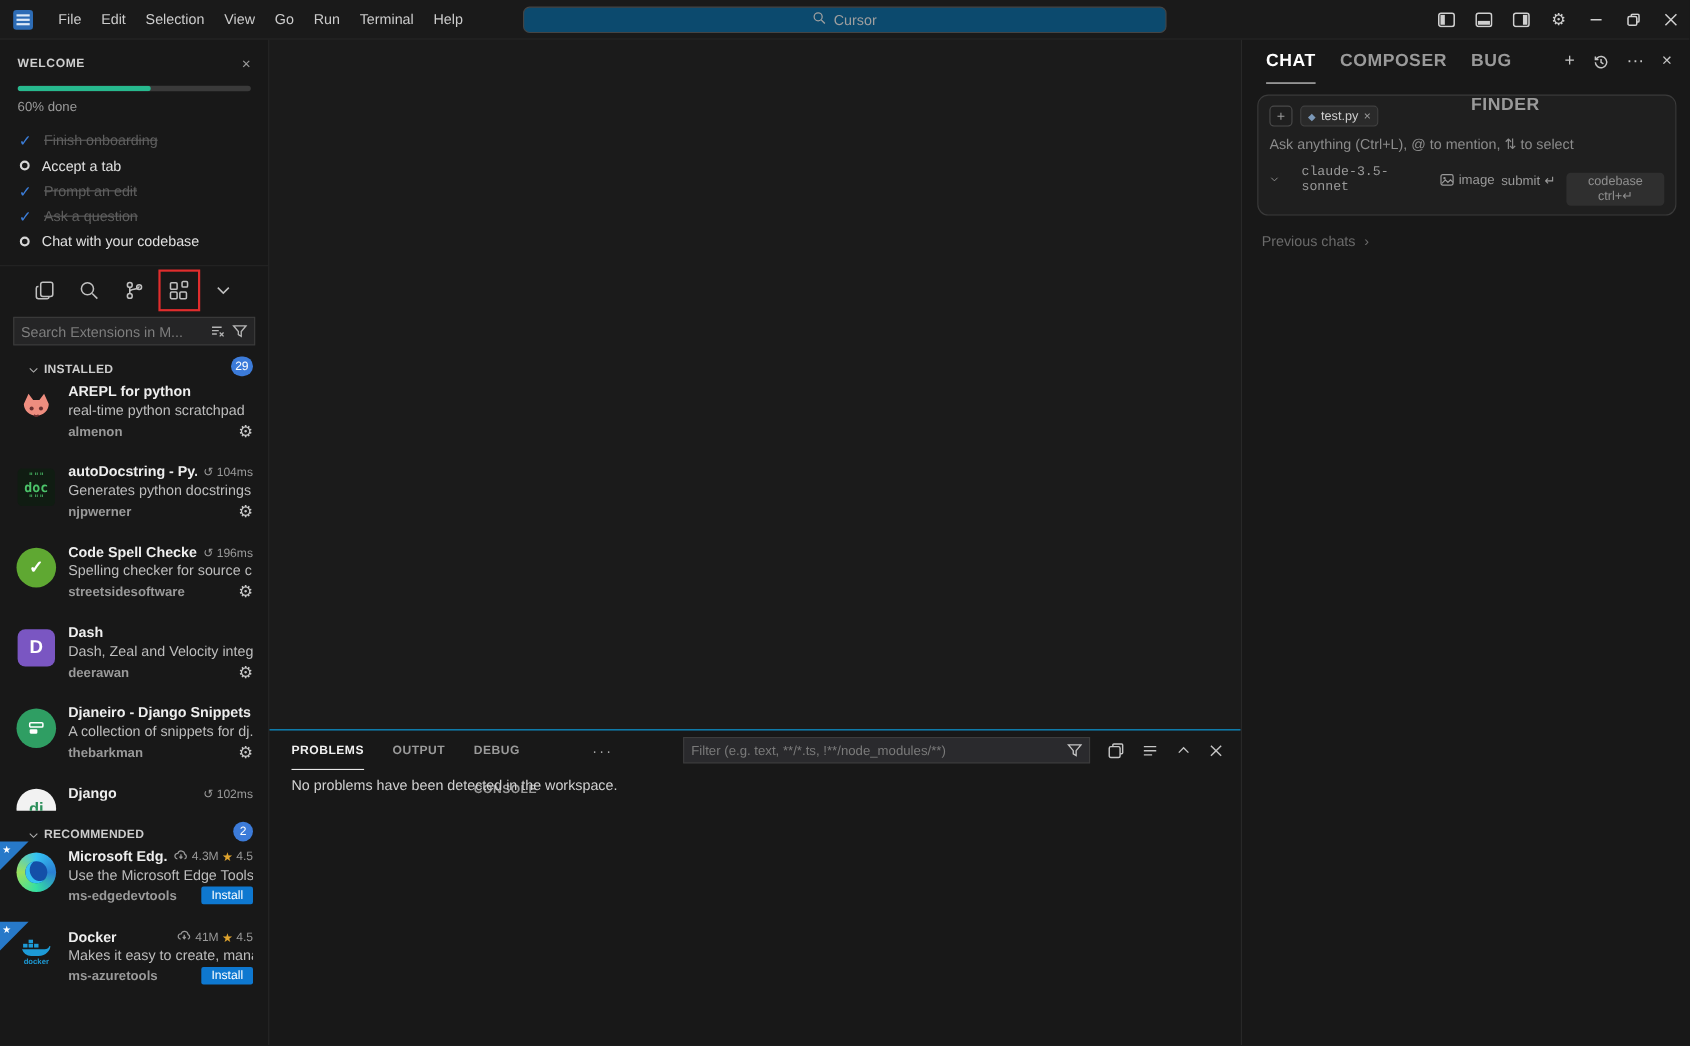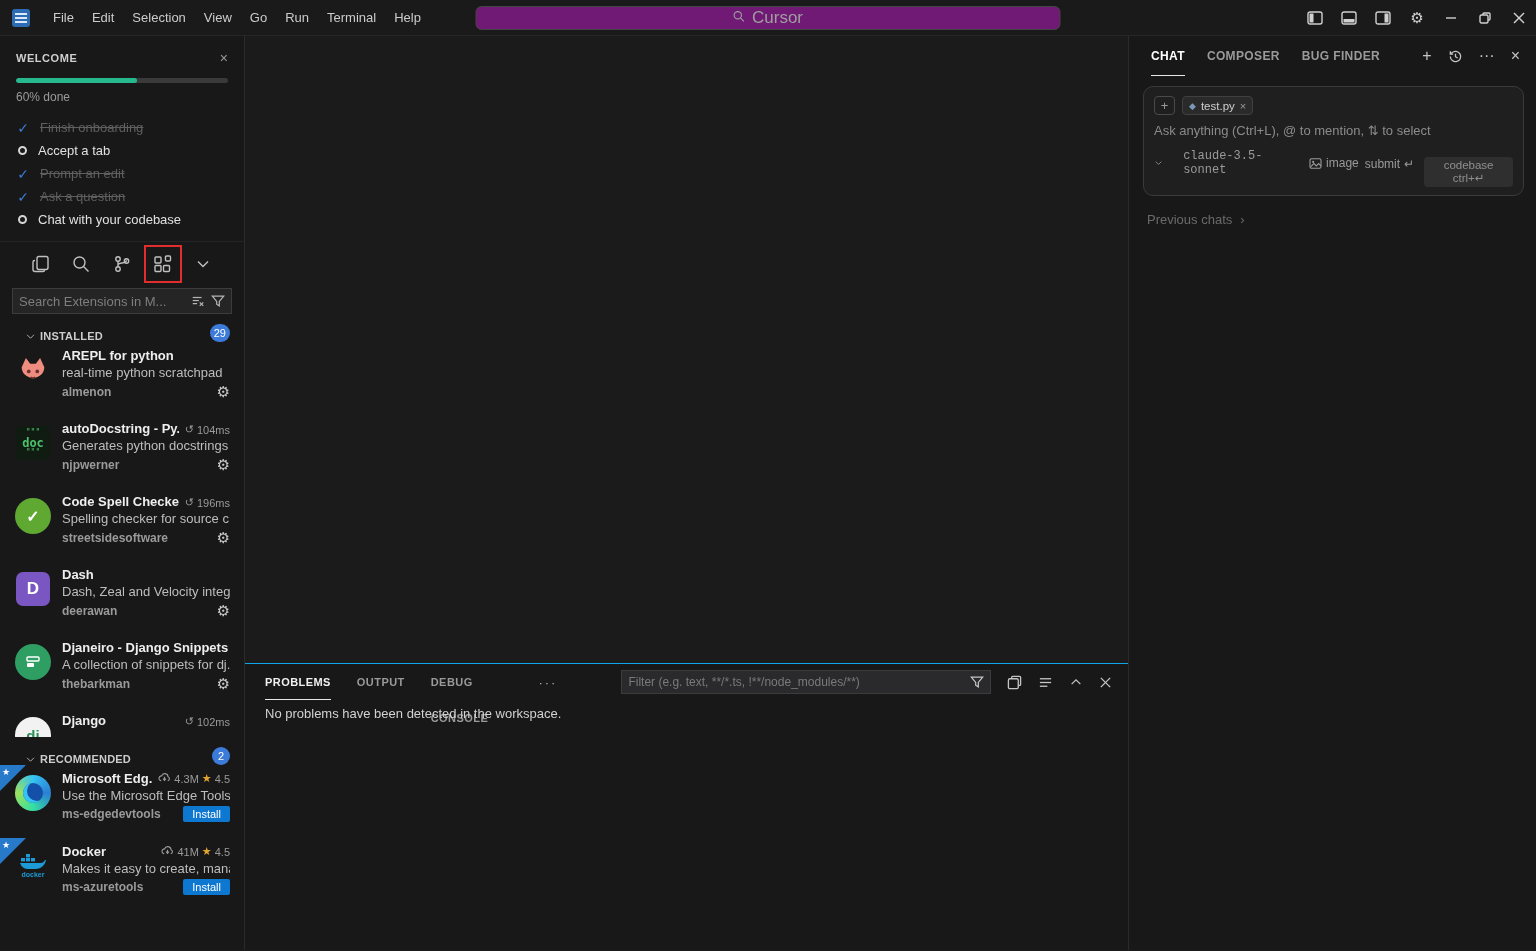--- a/index.html
+++ b/index.html
@@ -11,22 +11,22 @@
     position:relative; border-bottom:1px solid #262626; }
   .logo { width:18px; height:18px; margin:0 14px 0 12px; border-radius:3px;
     background:#2d6cb5; position:relative; overflow:hidden; }
   .logo:before { content:""; position:absolute; left:3px; top:4px; width:12px; height:2px;
     background:#dce9f7; box-shadow:0 4px 0 #dce9f7, 0 8px 0 #dce9f7; }
   .menus { display:flex; }
   .menu-item { padding:12px 9px; font-size:13px; color:#cccccc; line-height:36px; cursor:default; }
   .nav-arrows { display:flex; gap:14px; margin-left:48px; color:#9a9a9a; font-size:16px; }
   .nav-arrows span { cursor:default; }
   .tb-search { position:absolute; left:50%; top:6px; transform:translateX(-50%);
-    width:585px; height:24px; background:#701a75; border:1px solid #454545; border-radius:6px;
-    display:flex; align-items:center; justify-content:center; gap:6px; color:#9f9f9f; font-size:17px; }
+    width:585px; height:24px; background:#0c4a6e; border:1px solid #454545; border-radius:6px;
+    display:flex; align-items:center; justify-content:center; gap:6px; color:#9f9f9f; font-size:13px; }
   .win-controls { margin-left:auto; display:flex; align-items:center; height:100%; }
   .wc-btn { width:34px; height:36px; display:flex; align-items:center; justify-content:center;
     color:#d0d0d0; font-size:15px; }
   .wc-btn svg { display:block; }
 
   
   .app { display:flex; height:914px; }
   .sidebar { width:245px; background:#181818; border-right:1px solid #2b2b2b;
     overflow:hidden; flex-shrink:0; }
   .main { flex:1; display:flex; flex-direction:column; min-width:0; }
@@ -129,21 +129,21 @@
   .bp-filter input { flex:1; min-width:0; background:transparent; border:none; outline:none;
     color:#cccccc; font-size:12px; font-family:"Liberation Sans", sans-serif; }
   .bp-filter input::placeholder { color:#7a7a7a; }
   .bp-actions { margin-left:16px; display:flex; align-items:center; gap:16px; color:#c5c5c5; }
   .bp-actions .icn { display:flex; cursor:pointer; }
   .bp-msg { padding:6px 20px; font-size:13px; color:#d2d2d2; }
 
   
   .rp-head { height:40px; display:flex; align-items:center; padding:0 16px 0 22px; }
   .rp-tabs { display:flex; gap:22px; }
-  .rp-tab { font-size:12px; font-weight:bold; letter-spacing:.03em; color:#9a9a9a;
+  .rp-tab { font-size:16px; font-weight:bold; letter-spacing:.03em; color:#9a9a9a;
     height:40px; line-height:40px; cursor:pointer; }
   .rp-tab.active { color:#ffffff; border-bottom:1px solid #e7e7e7; }
   .rp-icons { margin-left:auto; display:flex; align-items:center; gap:16px; color:#c5c5c5; }
   .rp-icons .icn { display:flex; cursor:pointer; font-size:16px; }
   .chat-box { margin:10px 12px 0 14px; background:#1f1f1f; border:1px solid #3a3a3a;
     border-radius:10px; height:110px; padding:9px 10px 8px 10px; display:flex;
     flex-direction:column; }
   .chip-row { display:flex; align-items:center; gap:7px; }
   .add-ctx { width:21px; height:19px; border:1px solid #4a4a4a; border-radius:4px;
     color:#9a9a9a; font-size:13px; display:flex; align-items:center; justify-content:center;

